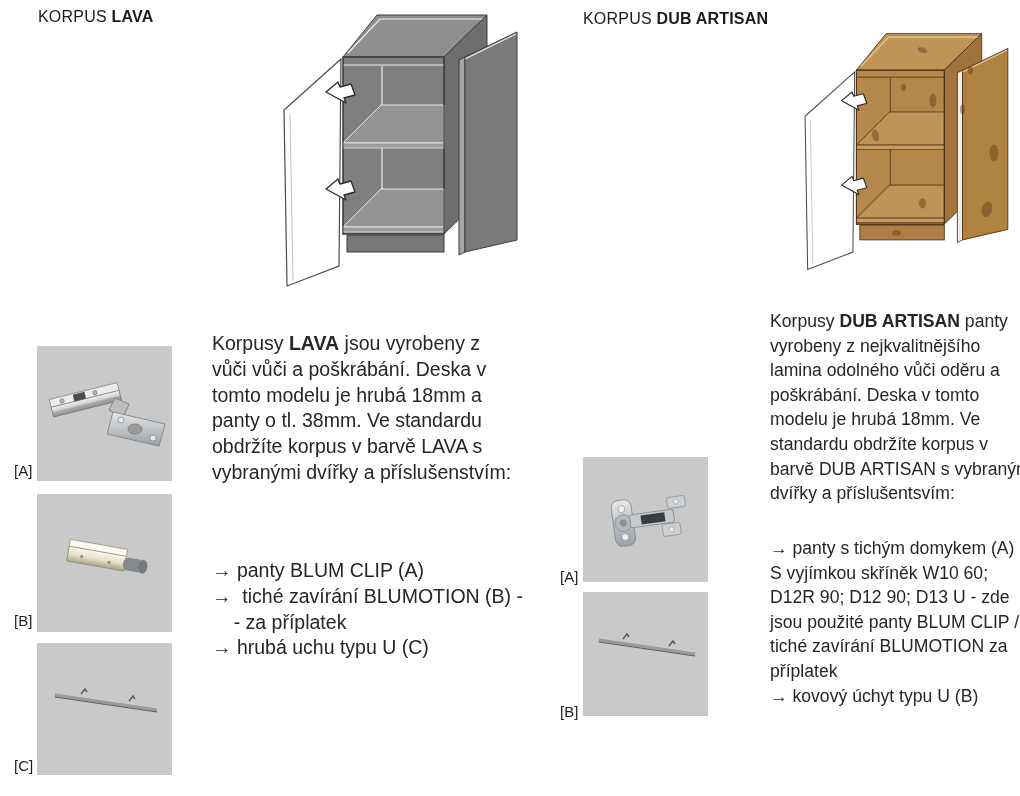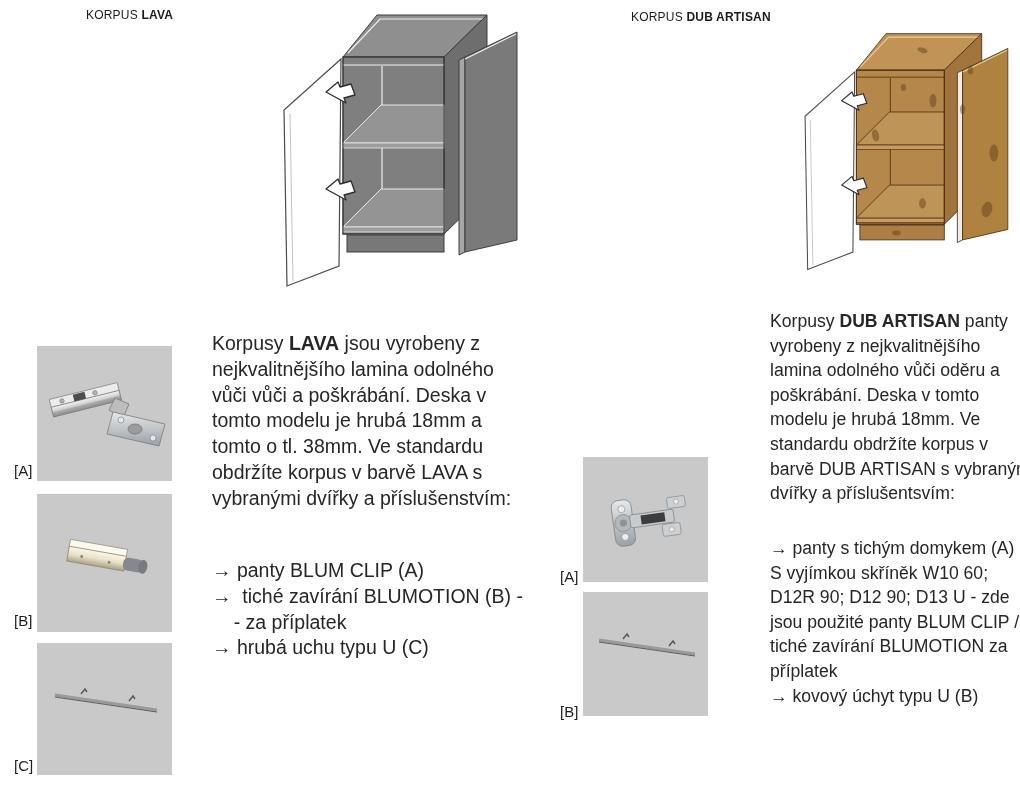--- a/index.html
+++ b/index.html
@@ -1,18 +1,18 @@
 <!DOCTYPE html>
 <html style="--text: #262626; --photo-bg: #c9c9c9; --gray-front: #7f7f7f; --gray-side: #6e6e6e; --gray-top: #8f8f8f; --gray-shelf: #949494; --gray-panel: #7a7a7a; --gray-plinth: #787878; --outline-gray: #3d3d3d; --line-light: #efefef; --wood-base: #b5874b; --wood-top: #c19356; --wood-side: #a0743c; --wood-shelf: #bf9458; --wood-panel: #b0823f; --wood-plinth: #ad7f44; --wood-knot: #5d3c18; --line-dark-wood: #4e3417;"><head>
 <meta charset="utf-8">
 <style>
   html,body{margin:0;padding:0;background:#fff;}
   .canvas{position:relative;width:1020px;height:796px;background:#ffffff;overflow:hidden;
           font-family:"Liberation Sans",sans-serif;color:var(--text,#262626);}
-  .title{position:absolute;font-size:12px;color:#1c1c1c;letter-spacing:.2px;white-space:nowrap;margin-left:48px;}
+  .title{position:absolute;font-size:16px;color:#1c1c1c;letter-spacing:.2px;white-space:nowrap;}
   .title b{font-weight:700;}
   .para{position:absolute;font-size:19.5px;line-height:25.8px;white-space:nowrap;}
   .para b{font-weight:700;}
   .para.small{font-size:17.6px;line-height:24.6px;}
   .bullets{position:absolute;font-size:19.5px;line-height:25.8px;white-space:pre-wrap;}
   .bullets.small{font-size:17.6px;line-height:24.6px;}
   .photo{position:absolute;background:var(--photo-bg,#c9c9c9);}
   .photo svg{display:block;width:100%;height:100%;}
   .plabel{position:absolute;font-size:15px;color:#1e1e1e;}
 
@@ -178,24 +178,23 @@
       <path d="M44,51 l4,-5 2,3" fill="none" stroke="#555555" stroke-width="1.4"></path>
       <path d="M92,58 l4,-5 2,3" fill="none" stroke="#555555" stroke-width="1.4"></path>
     </svg>
   </div>
   <div class="plabel" style="left:14px;top:462px">[A]</div>
   <div class="plabel" style="left:14px;top:612px">[B]</div>
   <div class="plabel" style="left:14px;top:757px">[C]</div>
 
   <div class="para" style="left:212px;top:331px">
     <div><span>Korpusy </span><b>LAVA</b><span> jsou vyrobeny z</span></div>
-    <div>nejkvalitnějšího lamina odolného</div>
     <div>vůči vůči a poškrábání. Deska v</div>
     <div>tomto modelu je hrubá 18mm a</div>
-    <div>tomto o tl. 38mm. Ve standardu</div>
+    <div>panty o tl. 38mm. Ve standardu</div>
     <div>obdržíte korpus v barvě LAVA s</div>
     <div>vybranými dvířky a příslušenstvím:</div>
   </div>
   <div class="bullets" style="left:212px;top:558px">→ panty BLUM CLIP (A)
 →  tiché zavírání BLUMOTION (B) -
     - za příplatek
 → hrubá uchu typu U (C)</div>
 
   <div class="photo" style="left:583px;top:457px;width:125px;height:125px">
     <svg viewBox="0 0 125 125">

